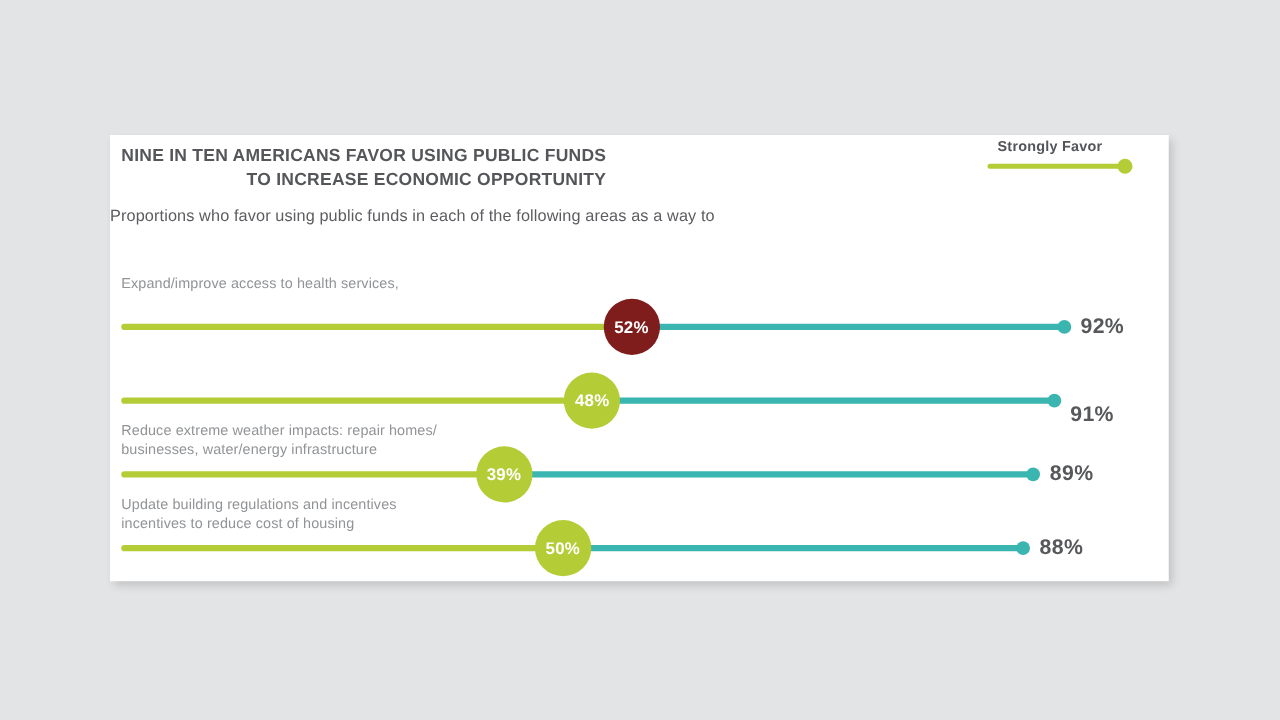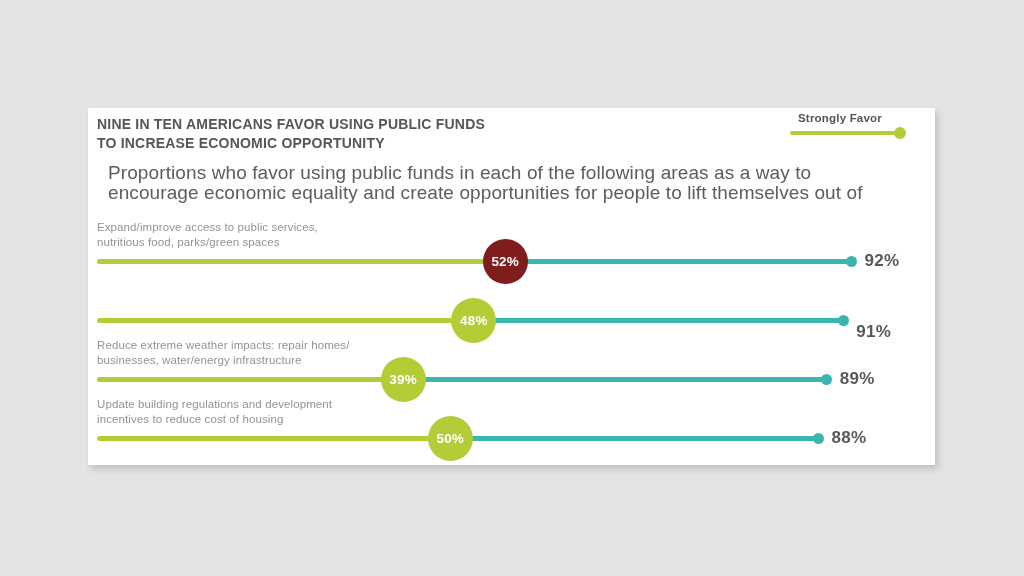--- a/index.html
+++ b/index.html
@@ -6,23 +6,23 @@
   html,body { width:1024px; height:576px; overflow:hidden; }
   body { background:#e3e4e5; font-family:"Liberation Sans", sans-serif; }
   .viewport { position:relative; width:1024px; height:576px; background:#e3e4e5; }
 
   .card {
     position:absolute; left:88px; top:108px; width:847px; height:357px;
     background:#ffffff; box-shadow:3px 4px 7px rgba(0,0,0,0.16);
   }
 
   .title { position:absolute; left:9px; top:7px;
-    font-size:14px; font-weight:bold; color:#55565a; line-height:19px; letter-spacing:0.2px; }
-  .subtitle { position:absolute; left:20px; top:55px;
-    font-size:19px; color:#5c5d60; line-height:20px; letter-spacing:0.1px; }
+    font-size:14px; font-weight:bold; color:#55565a; line-height:19px; letter-spacing:0.2px;text-align:right; }
+  .subtitle { position:absolute; left:0; top:55px;
+    font-size:13px; color:#5c5d60; line-height:20px; letter-spacing:0.1px; }
 
   .legend { position:absolute; left:684px; top:4px; width:130px;margin-left:18px; }
   .legend-item { position:relative; height:43px; }
   .legend-label { display:block; margin-left:8px; font-size:11.5px; font-weight:bold;
     color:#54555a; letter-spacing:0.2px; }
   .legend-line { position:relative; margin-top:7px; width:112px; height:4px; border-radius:2px; }
   .legend-line .cap { position:absolute; right:-4px; top:-4px; width:12px; height:12px; border-radius:50%; }
 
   .rows { position:absolute; left:0; top:108px; width:847px; }
   .chart-row { position:relative; height:59px; }
@@ -42,37 +42,35 @@
 <div class="viewport">
   <div class="card">
 
     <div class="title">
       <div>NINE IN TEN AMERICANS FAVOR USING PUBLIC FUNDS</div>
       <div>TO INCREASE ECONOMIC OPPORTUNITY</div>
     </div>
 
     <div class="subtitle">
       <div>Proportions who favor using public funds in each of the following areas as a way to</div>
-      <div>encourage economic equality and create opportunities for people to lift themselves out of</div>
     </div>
 
     <div class="legend">
       <div class="legend-item">
         <span class="legend-label">Strongly Favor</span>
         <div class="legend-line" style="background: rgb(180, 204, 54);">
           <span class="cap" style="background: rgb(180, 204, 54);"></span>
         </div>
       </div>
     </div>
 
     <div class="rows">
         <div class="chart-row">
           <div class="row-label">
-            <div class="">Expand/improve access to public services,</div>
-            <div class="">nutritious food, parks/green spaces</div>
+            <div class="">Expand/improve access to health services,</div>
           </div>
           <div class="hline" style="left: 9px; width: 408.2px; background: rgb(180, 204, 54);"></div>
           <div class="hline" style="left: 417.2px; width: 346.2px; background: rgb(59, 181, 176);"></div>
           <div class="end-dot" style="left: 757.9px; background: rgb(59, 181, 176);"></div>
           <div class="bubble" style="left: 394.7px; background: #7f1d1d;">52%</div>
           <div class="total-value" style="left: 776.4px;">92%</div>
         </div>
         <div class="chart-row">
           <div class="hline" style="left: 9px; width: 376.8px; background: rgb(180, 204, 54);"></div>
           <div class="hline" style="left: 385.8px; width: 369.4px; background: rgb(59, 181, 176);"></div>
@@ -86,21 +84,21 @@
             <div class="">businesses, water/energy infrastructure</div>
           </div>
           <div class="hline" style="left: 9px; width: 306.15px; background: rgb(180, 204, 54);"></div>
           <div class="hline" style="left: 315.15px; width: 423.65px; background: rgb(59, 181, 176);"></div>
           <div class="end-dot" style="left: 733.3px; background: rgb(59, 181, 176);"></div>
           <div class="bubble" style="left: 292.65px; background: rgb(180, 204, 54);">39%</div>
           <div class="total-value" style="left: 751.8px;">89%</div>
         </div>
         <div class="chart-row">
           <div class="row-label">
-            <div class="">Update building regulations and development</div>
+            <div class="">Update building regulations and incentives</div>
             <div class="">incentives to reduce cost of housing</div>
           </div>
           <div class="hline" style="left: 9px; width: 353.25px; background: rgb(180, 204, 54);"></div>
           <div class="hline" style="left: 362.25px; width: 368.35px; background: rgb(59, 181, 176);"></div>
           <div class="end-dot" style="left: 725.1px; background: rgb(59, 181, 176);"></div>
           <div class="bubble" style="left: 339.75px; background: rgb(180, 204, 54);">50%</div>
           <div class="total-value" style="left: 743.6px;">88%</div>
         </div>
       </div>
 

